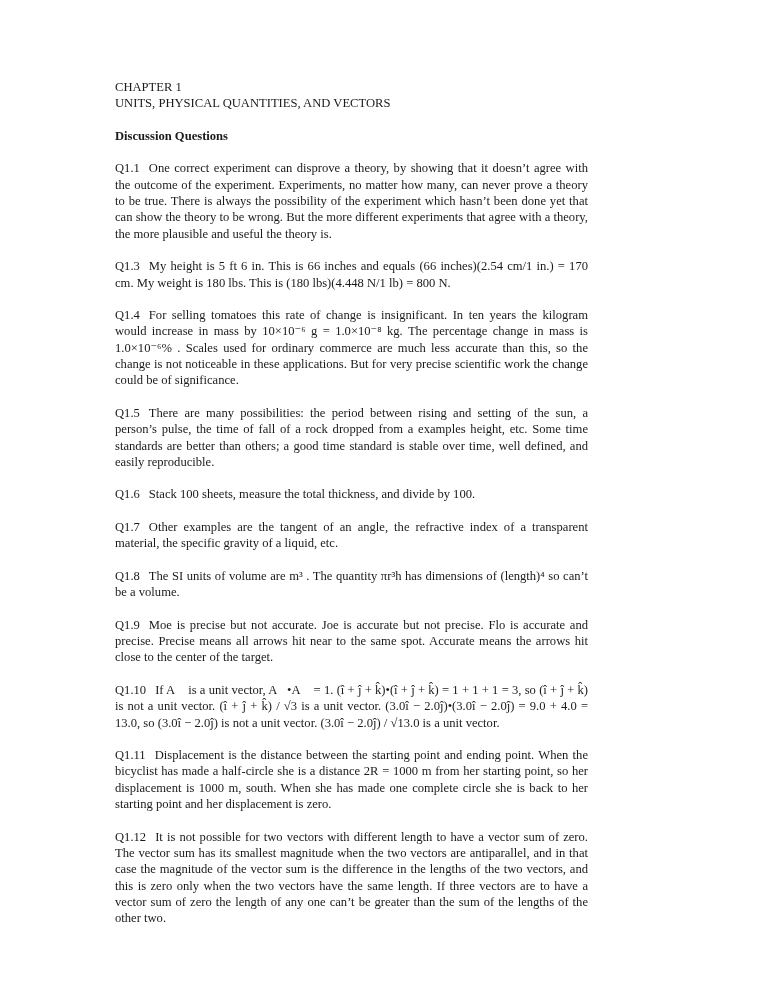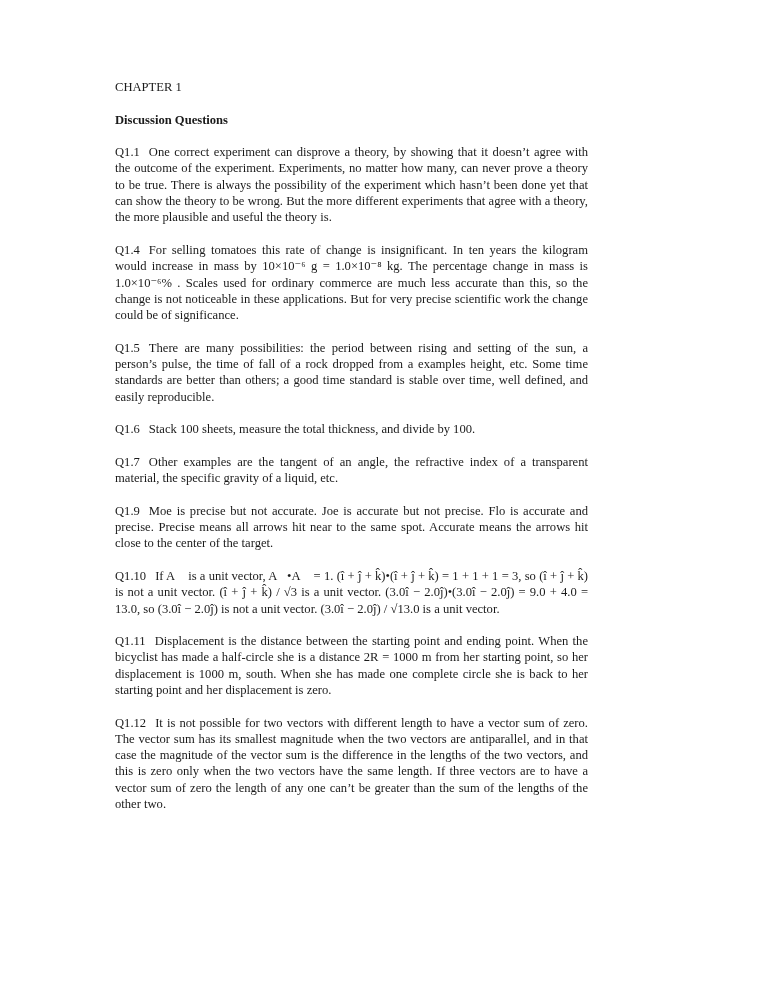--- a/index.html
+++ b/index.html
@@ -41,36 +41,39 @@
     margin-right: 9px;
   }
 </style>
 </head>
 <body>
 
 <div class="page">
 
   <div class="doc-header">
     <p>CHAPTER 1</p>
+    <p>UNITS, PHYSICAL QUANTITIES, AND VECTORS</p>
   </div>
 
   <p class="section-title">Discussion Questions</p>
 
   <p class="q"><span class="qlabel">Q1.1</span><span>One correct experiment can disprove a theory, by showing that it doesn’t agree with the outcome of the experiment. Experiments, no matter how many, can never prove a theory to be true. There is always the possibility of the experiment which hasn’t been done yet that can show the theory to be wrong. But the more different experiments that agree with a theory, the more plausible and useful the theory is.</span></p>
 
 
+  <p class="q"><span class="qlabel">Q1.3</span><span>My height is 5 ft 6 in. This is 66 inches and equals (66 inches)(2.54 cm/1 in.) = 170 cm. My weight is 180 lbs. This is (180 lbs)(4.448 N/1 lb) = 800 N.</span></p>
 
   <p class="q"><span class="qlabel">Q1.4</span><span>For selling tomatoes this rate of change is insignificant. In ten years the kilogram would increase in mass by 10×10⁻⁶ g = 1.0×10⁻⁸ kg. The percentage change in mass is 1.0×10⁻⁶% . Scales used for ordinary commerce are much less accurate than this, so the change is not noticeable in these applications. But for very precise scientific work the change could be of significance.</span></p>
 
   <p class="q"><span class="qlabel">Q1.5</span><span>There are many possibilities: the period between rising and setting of the sun, a person’s pulse, the time of fall of a rock dropped from a examples height, etc. Some time standards are better than others; a good time standard is stable over time, well defined, and easily reproducible.</span></p>
 
   <p class="q"><span class="qlabel">Q1.6</span><span>Stack 100 sheets, measure the total thickness, and divide by 100.</span></p>
 
   <p class="q"><span class="qlabel">Q1.7</span><span>Other examples are the tangent of an angle, the refractive index of a transparent material, the specific gravity of a liquid, etc.</span></p>
 
+  <p class="q"><span class="qlabel">Q1.8</span><span>The SI units of volume are m³ . The quantity πr³h has dimensions of (length)⁴ so can’t be a volume.</span></p>
 
   <p class="q"><span class="qlabel">Q1.9</span><span>Moe is precise but not accurate. Joe is accurate but not precise. Flo is accurate and precise. Precise means all arrows hit near to the same spot. Accurate means the arrows hit close to the center of the target.</span></p>
 
   <p class="q"><span class="qlabel">Q1.10</span><span>If A⃗ is a unit vector, A⃗•A⃗ = 1.  (î + ĵ + k̂)•(î + ĵ + k̂) = 1 + 1 + 1 = 3, so (î + ĵ + k̂) is not a unit vector.  (î + ĵ + k̂) / √3 is a unit vector.  (3.0î − 2.0ĵ)•(3.0î − 2.0ĵ) = 9.0 + 4.0 = 13.0, so (3.0î − 2.0ĵ) is not a unit vector. (3.0î − 2.0ĵ) / √13.0 is a unit vector.</span></p>
 
   <p class="q"><span class="qlabel">Q1.11</span><span>Displacement is the distance between the starting point and ending point. When the bicyclist has made a half-circle she is a distance 2R = 1000 m from her starting point, so her displacement is 1000 m, south. When she has made one complete circle she is back to her starting point and her displacement is zero.</span></p>
 
   <p class="q"><span class="qlabel">Q1.12</span><span>It is not possible for two vectors with different length to have a vector sum of zero. The vector sum has its smallest magnitude when the two vectors are antiparallel, and in that case the magnitude of the vector sum is the difference in the lengths of the two vectors, and this is zero only when the two vectors have the same length. If three vectors are to have a vector sum of zero the length of any one can’t be greater than the sum of the lengths of the other two.</span></p>
 
 </div>

